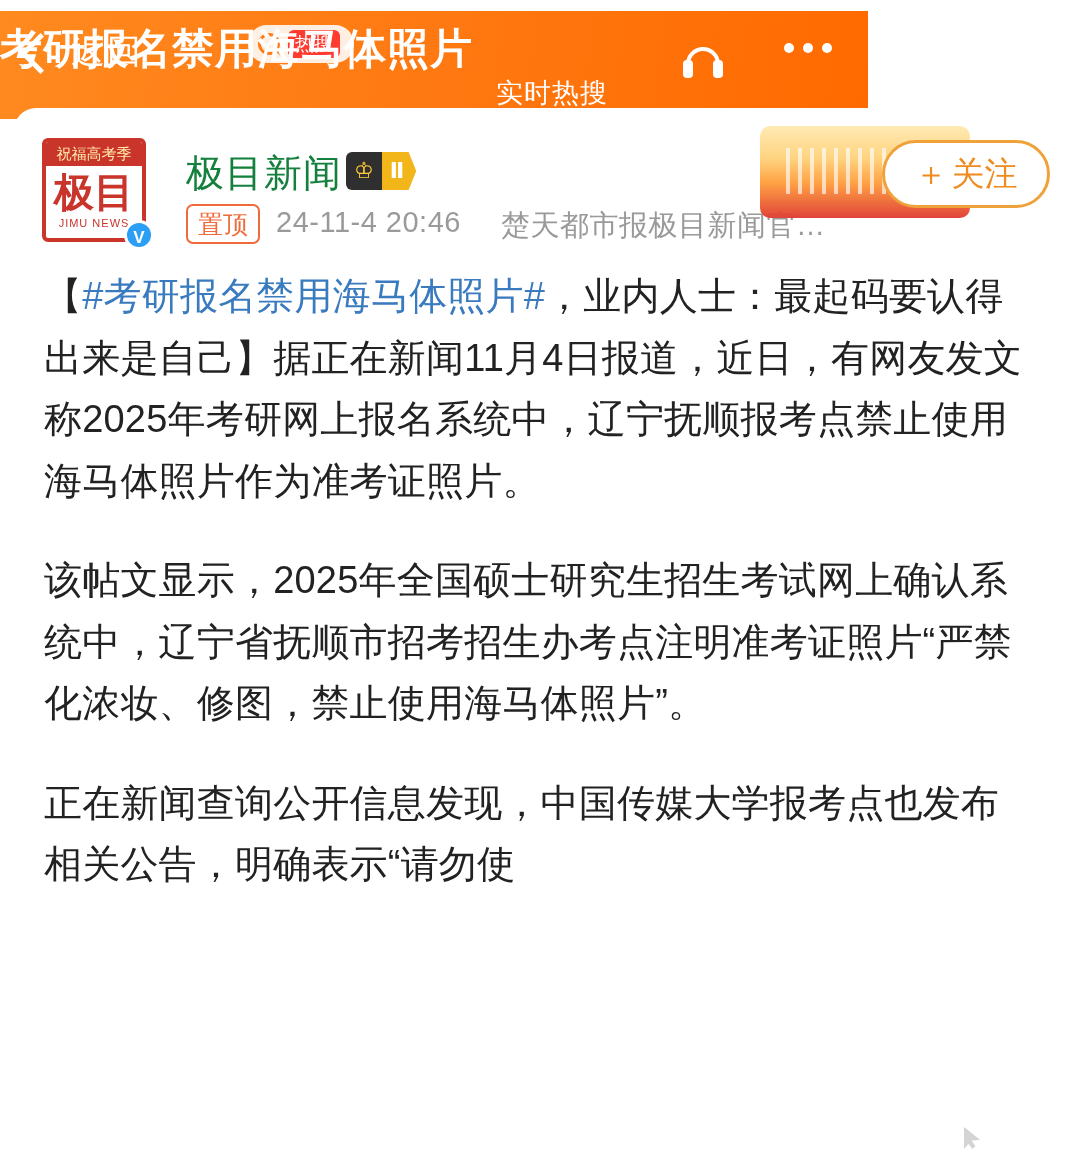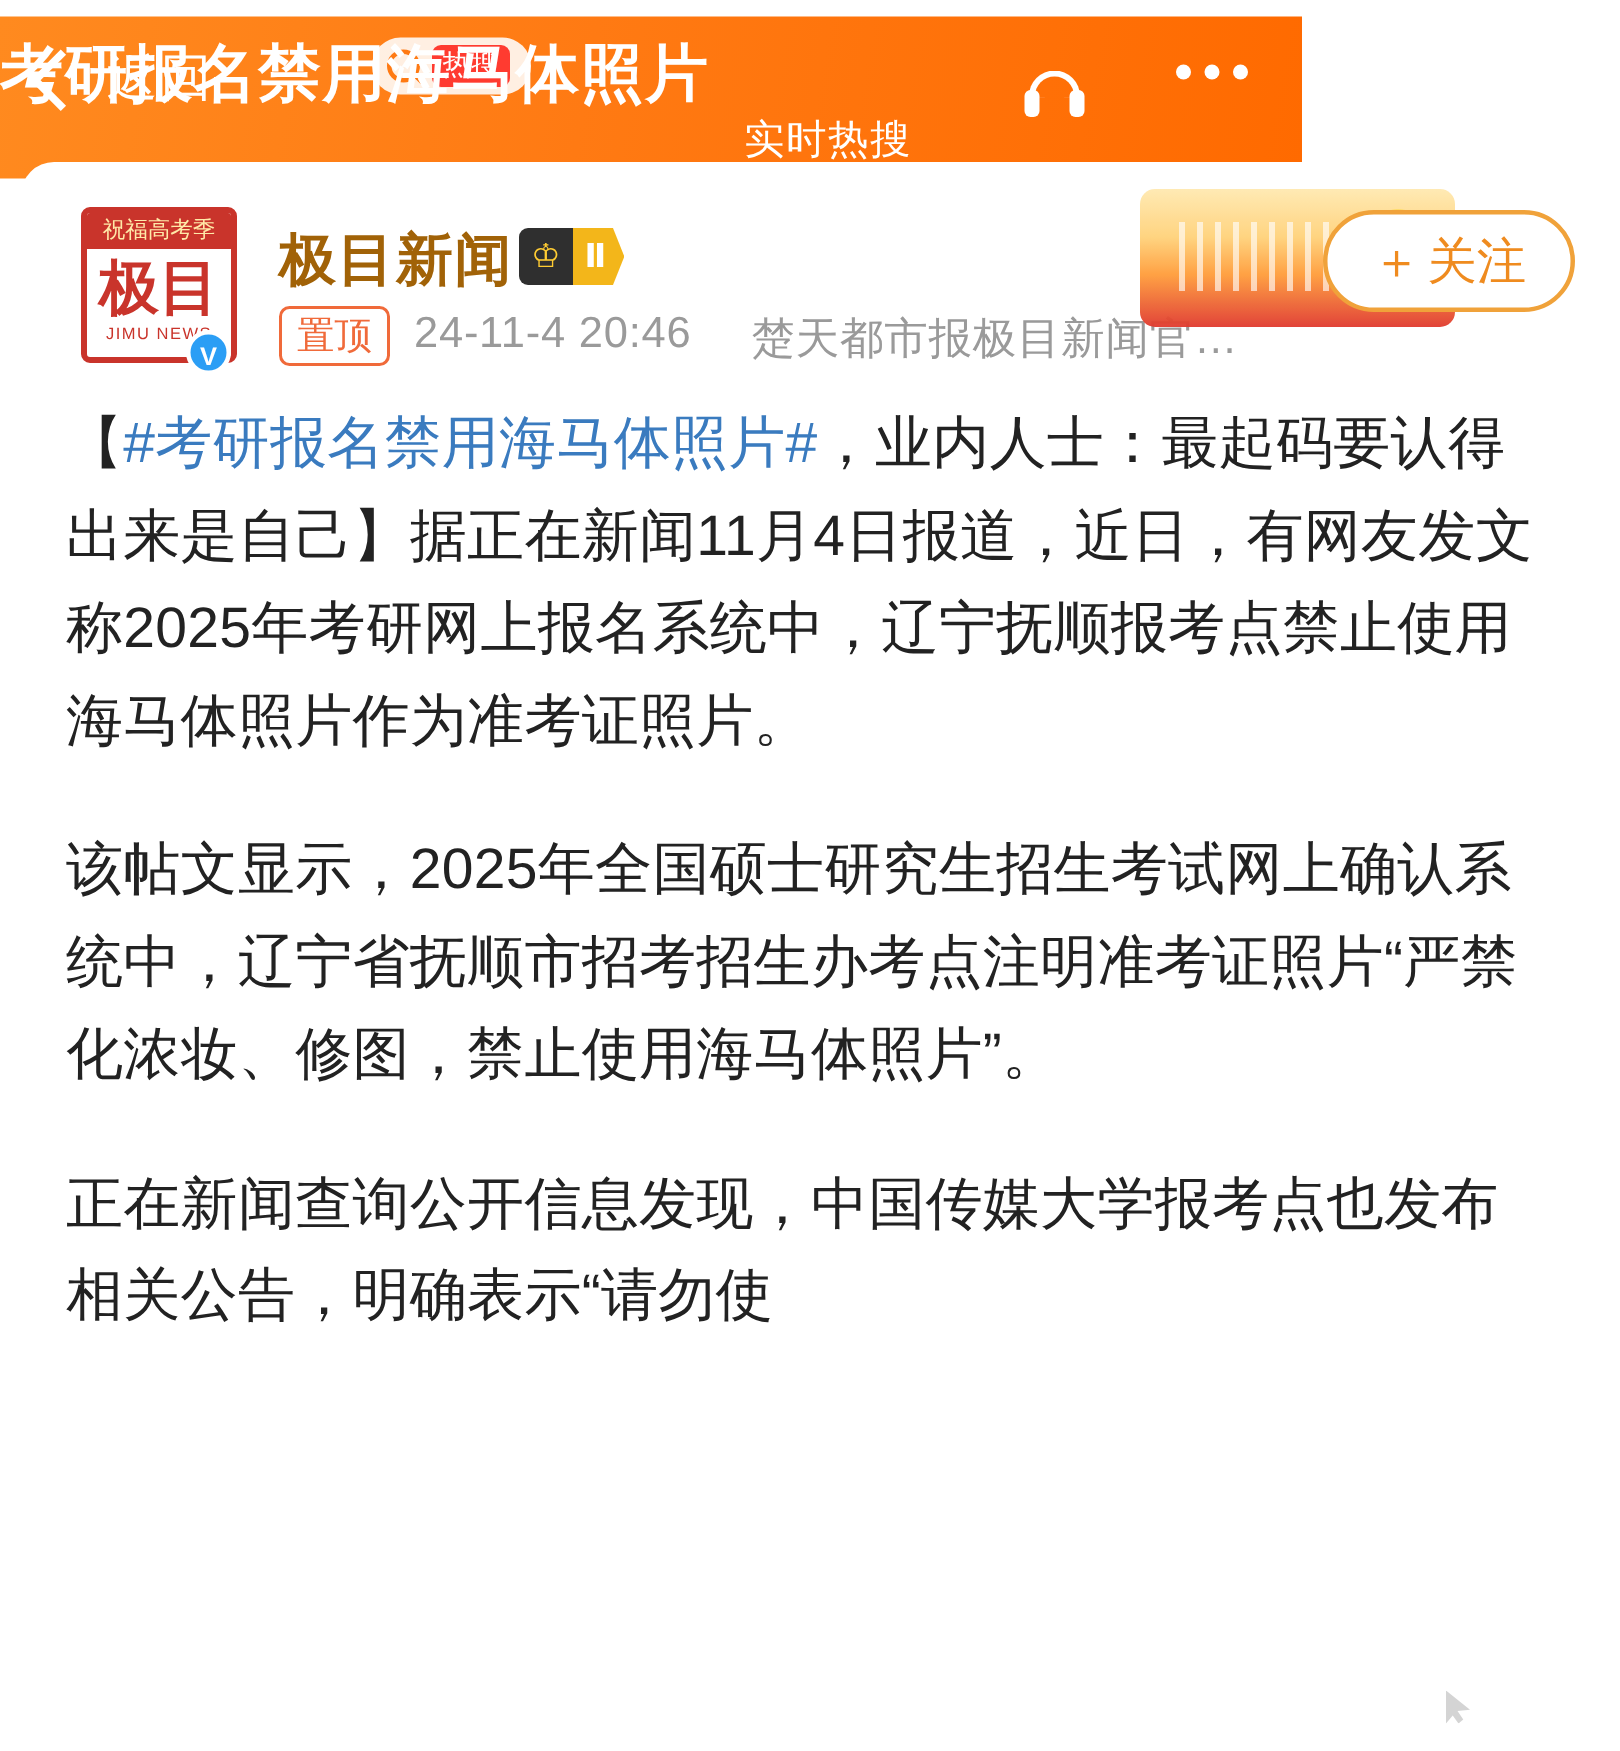--- a/index.html
+++ b/index.html
@@ -186,21 +186,20 @@
     position: absolute;
     left: 6px;
     top: 4px;
     width: 104px;
     height: 104px;
     border: 4px solid #c9342b;
     border-radius: 6px;
     background: #fff;
     box-sizing: border-box;
     overflow: hidden;
-    margin-left: 12px;
   }
   .avatar .logo-top {
     height: 24px;
     background: #c9342b;
     color: #ffe9a8;
     font-size: 15px;
     line-height: 24px;
     text-align: center;
     letter-spacing: 0px;
     white-space: nowrap;
@@ -235,22 +234,22 @@
     line-height: 30px;
     text-align: center;
     box-sizing: border-box;
     font-weight: bold;
   }
   .author-name {
     position: absolute;
     left: 172px;
     top: 40px;
     font-size: 38px;
-    font-weight: bold;
-    color: #a16207;
+    font-weight: normal;
+    color: #15803d;
     letter-spacing: 1px;
   }
   .crown-badge {
     position: absolute;
     left: 332px;
     top: 44px;
     height: 38px;
     display: flex;
     align-items: center;
   }

